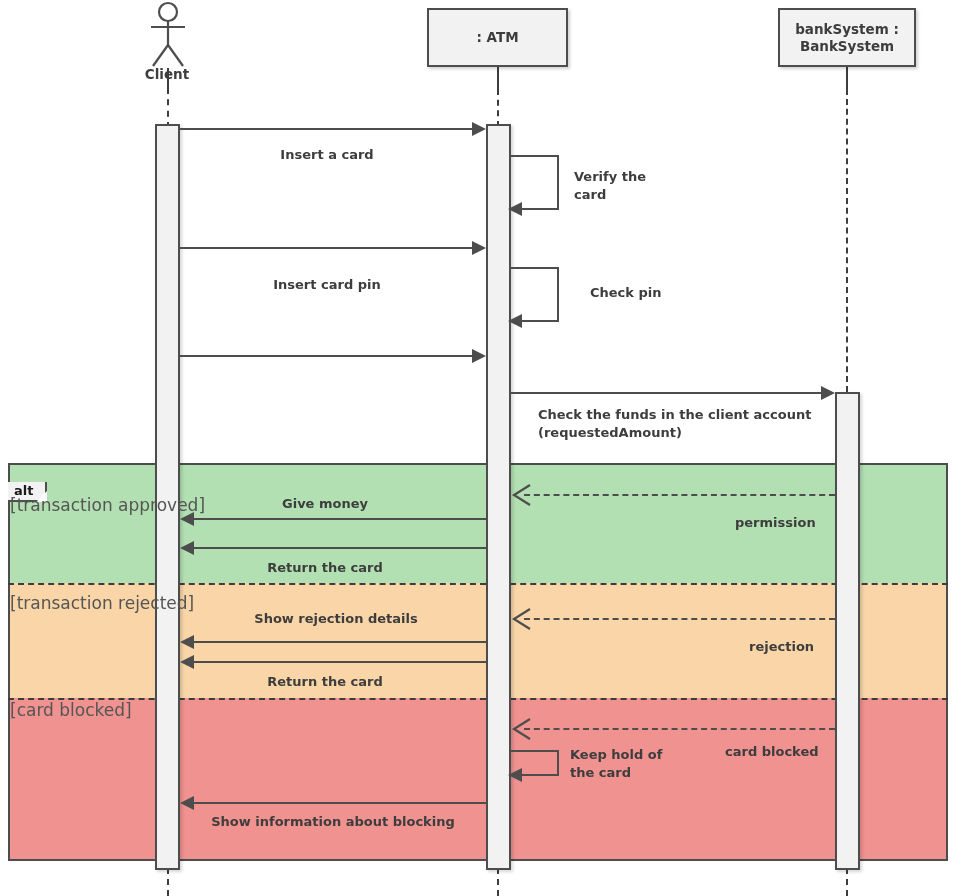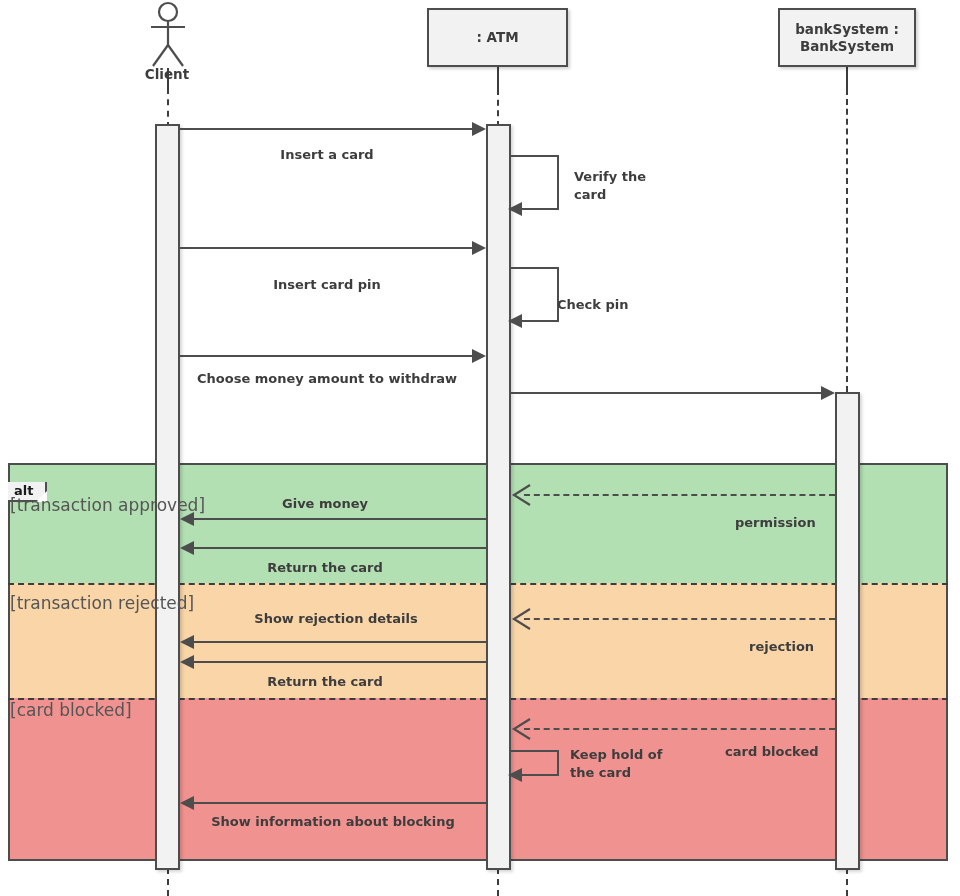--- a/index.html
+++ b/index.html
@@ -209,28 +209,29 @@
   <div class="arrowhead left" style="left:508px; top:202px;"></div>
   <div class="msg-label" style="left:574px; top:168px;">Verify the
 card</div>
 
   <div class="msg-line" style="left:180px; top:247px; width:298px;"></div>
   <div class="arrowhead right" style="left:472px; top:241px;"></div>
   <div class="msg-label center" style="left:327px; top:276px;text-align:right;">Insert card pin</div>
 
   <div class="self-loop" style="left:511px; top:267px; width:48px; height:55px;"></div>
   <div class="arrowhead left" style="left:508px; top:314px;"></div>
-  <div class="msg-label" style="left:557px; top:284px;margin-top:12px;">Check pin</div>
+  <div class="msg-label" style="left:590px; top:284px;">Check pin</div>
 
   <div class="msg-line" style="left:180px; top:355px; width:298px;"></div>
   <div class="arrowhead right" style="left:472px; top:349px;"></div>
-  <div class="msg-label center" style="left:327px; top:370px;">Choose money amount to withdraw</div>
 
   <div class="msg-line" style="left:511px; top:392px; width:316px;"></div>
   <div class="arrowhead right" style="left:821px; top:386px;"></div>
+  <div class="msg-label" style="left:538px; top:406px;">Check the funds in the client account
+(requestedAmount)</div>
 
   <div class="alt-frame" style="left:8px; top:463px; width:940px; height:398px;"></div>
   <div class="alt-tag" style="left:8px; top:482px;">alt</div>
 
   <div class="alt-divider" style="left:8px; top:583px; width:940px;"></div>
   <div class="alt-divider" style="left:8px; top:698px; width:940px;"></div>
 
   <div class="guard" style="left:10px; top:495px;">[transaction approved]</div>
   <div class="guard" style="left:10px; top:593px;">[transaction rejected]</div>
   <div class="guard" style="left:10px; top:700px;">[card blocked]</div>

